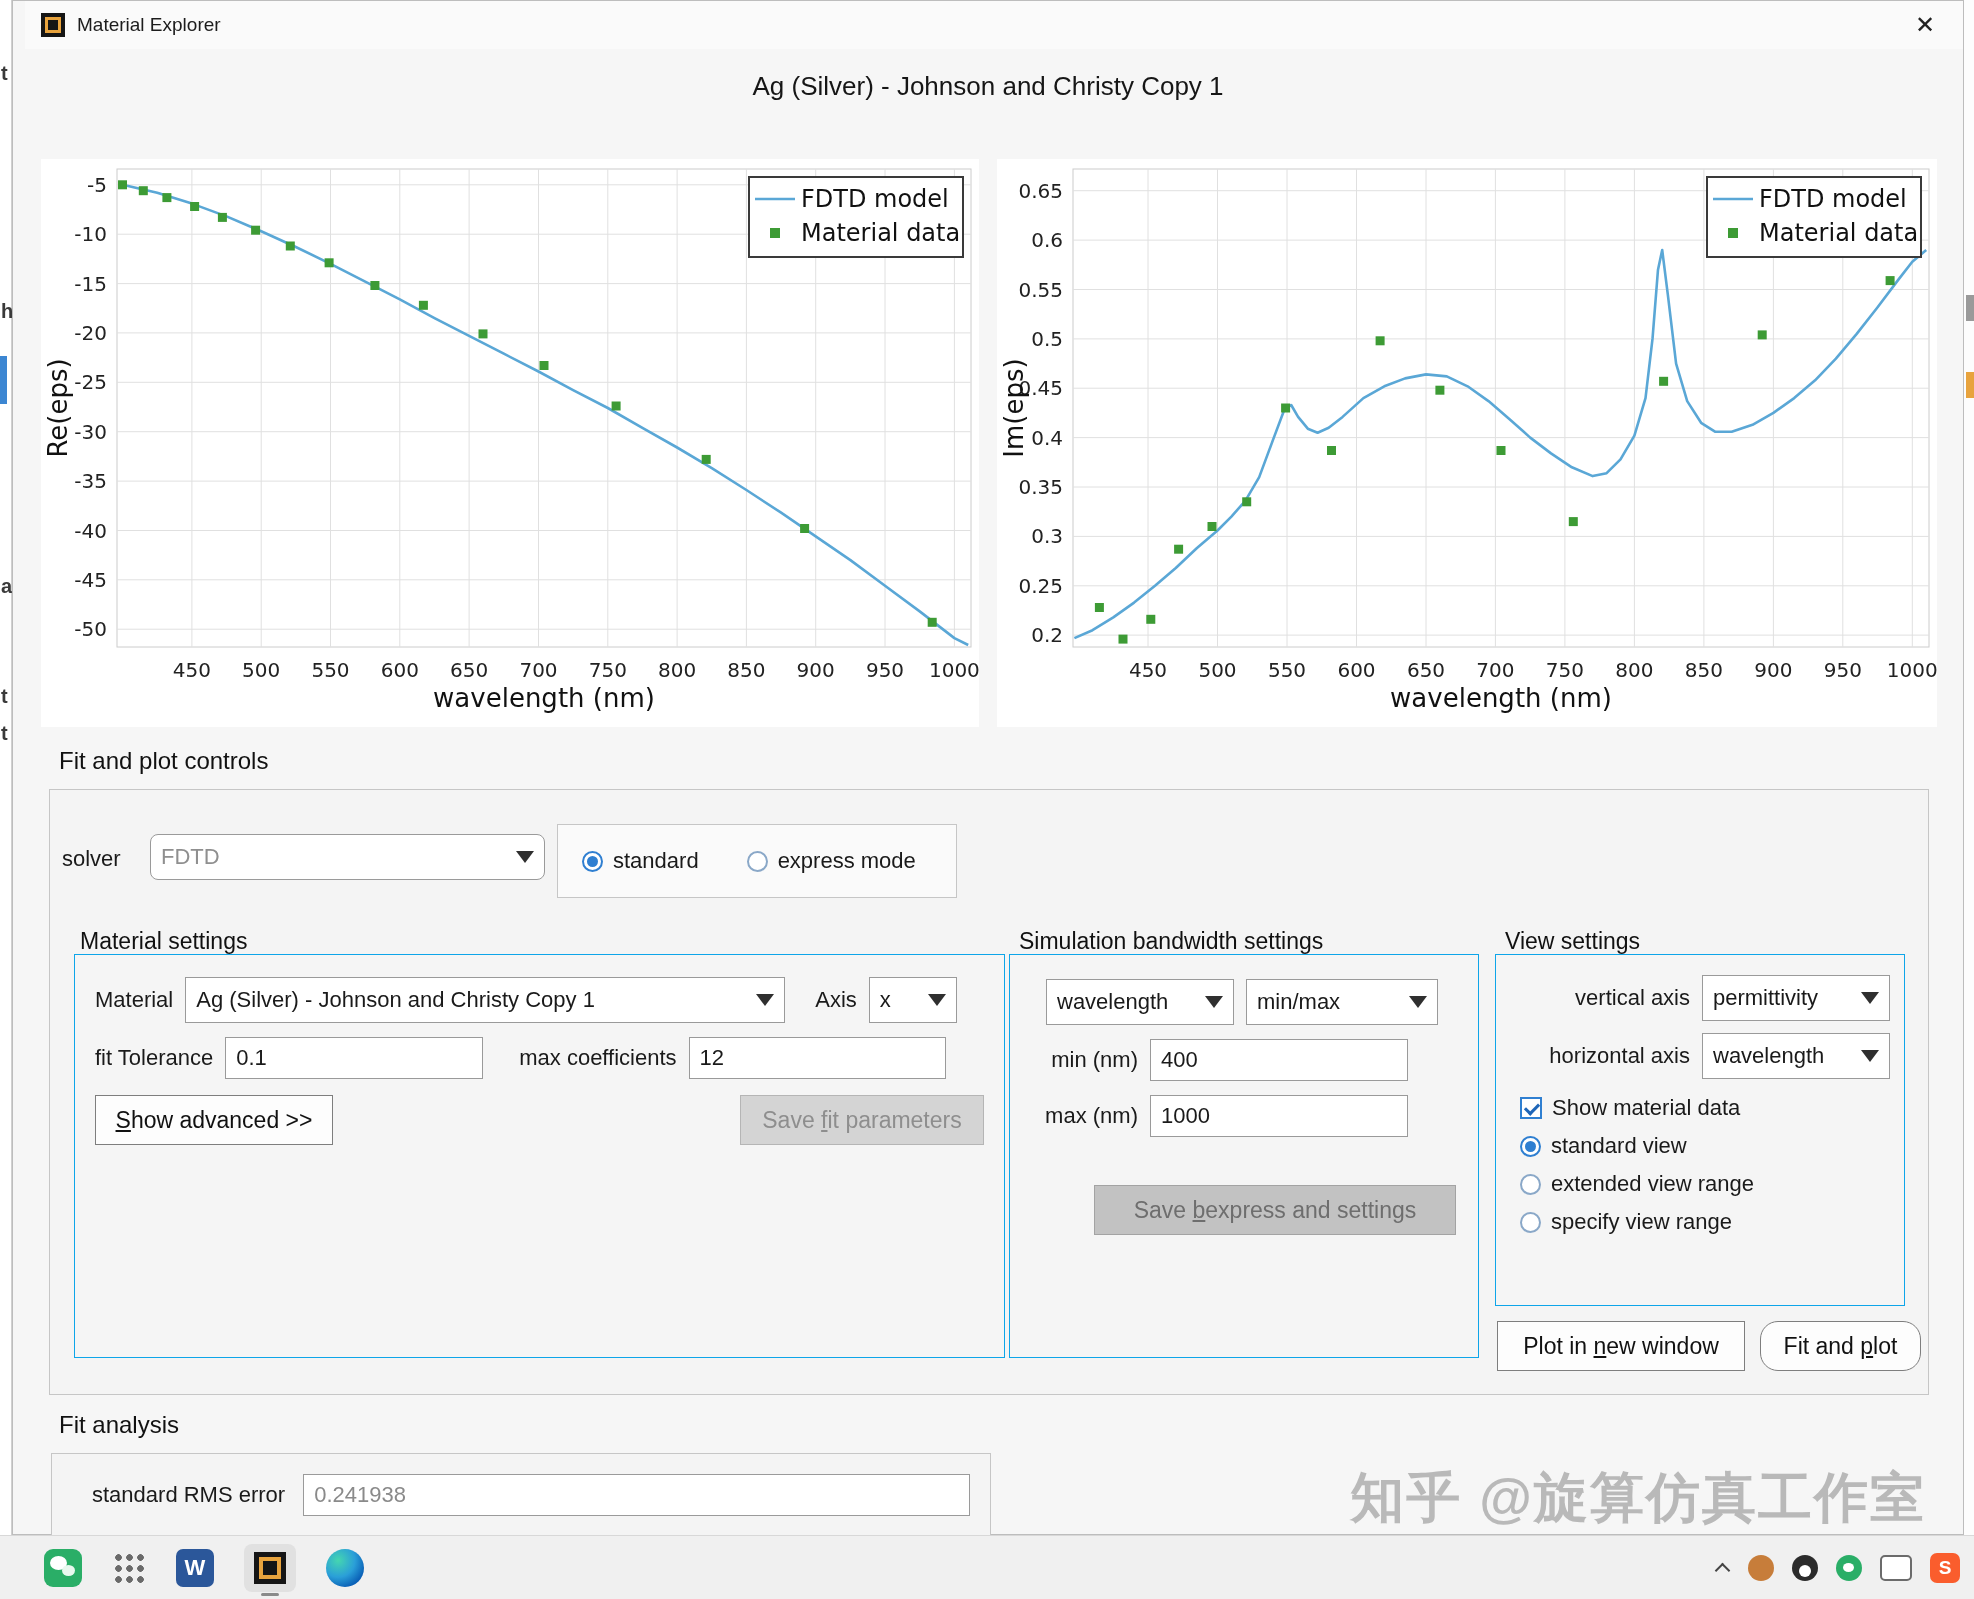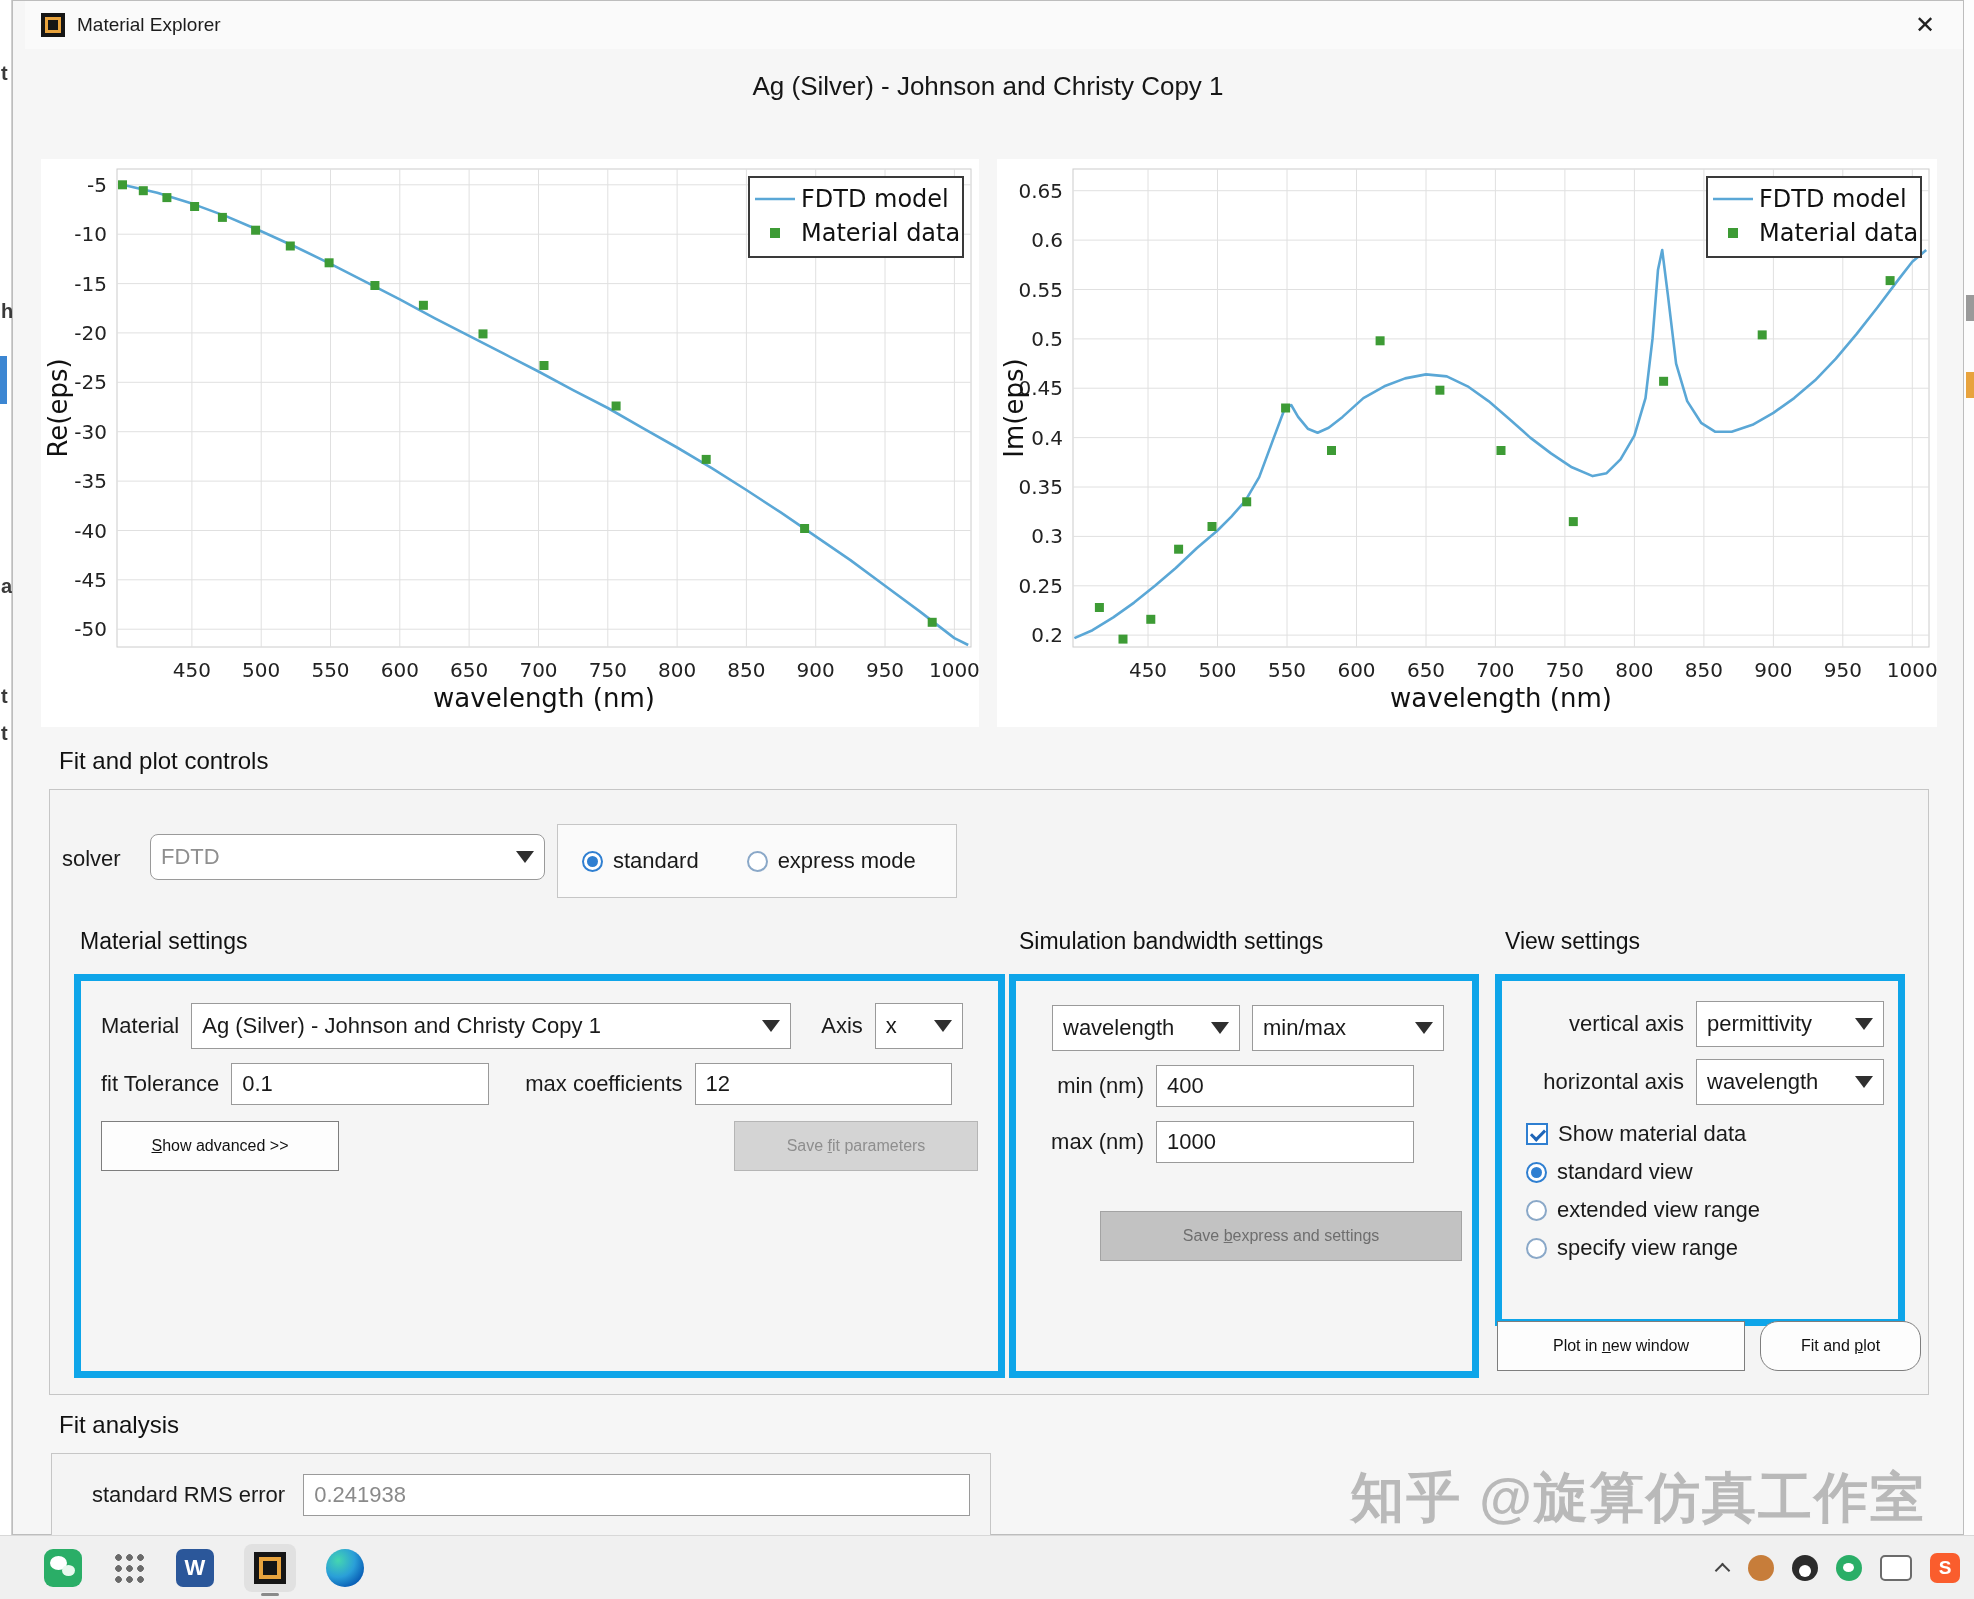--- a/index.html
+++ b/index.html
@@ -51,21 +51,21 @@
   
   .section-label { position:absolute; font-size:24px; color:#111; }
   #fit-controls-label { top:746px; left:46px; }
   #fit-analysis-label { top:1410px; left:46px; }
 
   .controls-box {
     position:absolute; top:788px; left:36px; width:1880px; height:606px;
     border:1px solid #c6c6c6; background:#f4f4f4;
   }
   .group-title { position:absolute; top:138px; font-size:23px; color:#111; }
-  .group-box { position:absolute; top:184px; border:7px solid #0ea5e9; background:#f5f5f5; }
+  .group-box { position:absolute; top:164px; border:1px solid #0ea5e9; background:#f5f5f5; }
 
   
   .solver-label { position:absolute; left:12px; top:56px; font-size:22px; }
   .solver-dd { position:absolute; left:100px; top:44px; width:395px;border-radius:8px; }
   .mode-panel {
     position:absolute; left:507px; top:34px; width:400px; height:74px;
     border:1px solid #c6c6c6; background:#fafafa;
     display:flex; align-items:center; gap:48px; padding:0 24px;
   }
 
@@ -78,21 +78,21 @@
   .dropdown .arrow { width:0; height:0; border-left:9px solid transparent; border-right:9px solid transparent; border-top:12px solid #2f2f2f; flex:0 0 auto; margin-left:8px;}
   .dropdown.disabled span { color:#8f8f8f; }
   .textinput {
     height:42px; background:#ffffff; border:1px solid #9a9a9a;
     padding:0 10px; font-size:22px; font-family:inherit; color:#1a1a1a;
   }
   .textinput.readonly { color:#8a8a8a; }
 
   .btn {
     height:50px; background:#fdfdfd; border:1px solid #7e7e7e;
-    font-size:16px; font-family:inherit; color:#111; cursor:pointer; padding:0 14px;
+    font-size:23px; font-family:inherit; color:#111; cursor:pointer; padding:0 14px;
   }
   .btn .mn { text-decoration:underline; }
   .btn.disabled { background:#d4d4d4; border-color:#b5b5b5; color:#8e8e8e; cursor:default; }
   .btn.disabled2 { background:#c2c2c2; border-color:#a3a3a3; color:#6e6e6e; cursor:default; }
 
   .radio { width:21px; height:21px; border-radius:50%; border:2px solid #8aa8c8; background:#fff; position:relative; flex:0 0 auto; }
   .radio.selected { border-color:#2f7fd1; }
   .radio.selected::after { content:""; position:absolute; inset:3px; border-radius:50%; background:#2f7fd1; }
   .checkbox { width:22px; height:22px; border:2px solid #2f7fd1; background:#fff; position:relative; flex:0 0 auto; }
   .checkbox::after { content:""; position:absolute; left:3px; top:4px; width:11px; height:6px;

